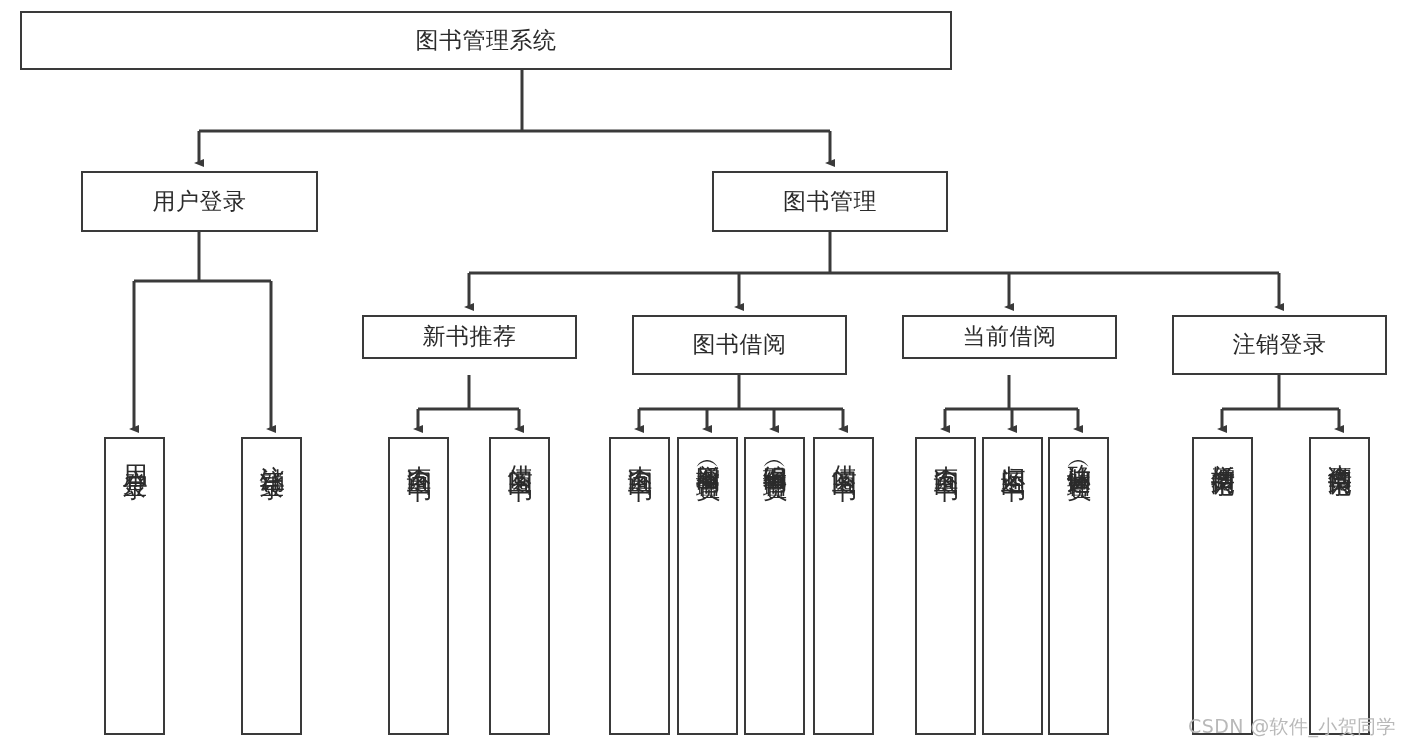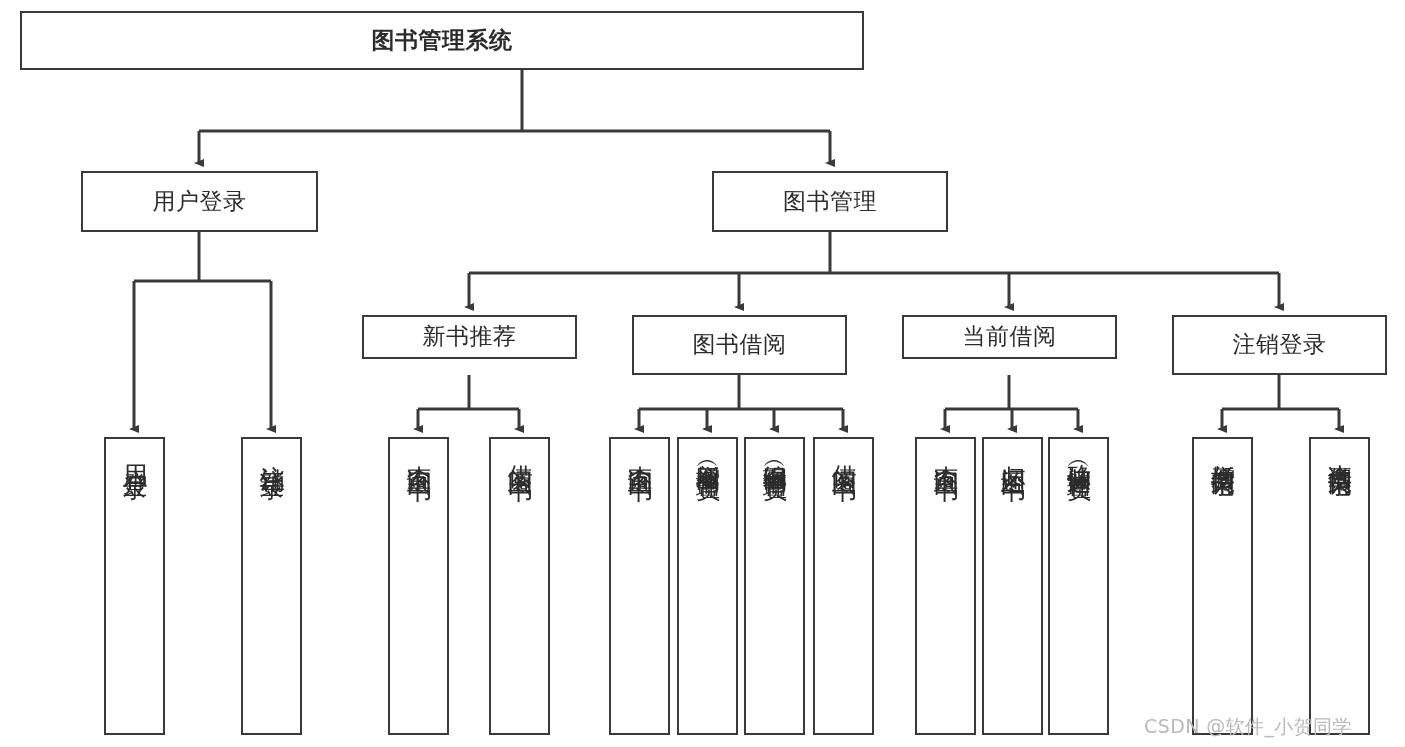--- a/index.html
+++ b/index.html
@@ -60,21 +60,21 @@
     height: auto;
     max-height: 100%;
     margin: 0 auto;
   }
   .node.vertical.long .label {
     letter-spacing: 2px;
     font-size: 24px;
   }
   .watermark {
     position: absolute;
-    left: 1144px;
+    left: 1188px;
     top: 714px;
     font-size: 19px;
     color: #b9b9b9;
     white-space: nowrap;
     z-index: 3;
     letter-spacing: 0.4px;
     text-align: center;
   }
 </style>
 </head>
@@ -125,21 +125,21 @@
       <path d="M1012,409 L1012,429" marker-end="url(#arrow)"></path>
       <path d="M1078,409 L1078,429" marker-end="url(#arrow)"></path>
 
       <path d="M1279,375 L1279,409"></path>
       <path d="M1222,409 L1339,409"></path>
       <path d="M1222,409 L1222,429" marker-end="url(#arrow)"></path>
       <path d="M1339,409 L1339,429" marker-end="url(#arrow)"></path>
     </g>
   </svg>
 
-  <div class="node horizontal" style="left:20px; top:11px; width:844px; height:59px;font-weight:bold;">
+  <div class="node horizontal" style="left:20px; top:11px; width:932px; height:59px;">
     <span class="label">图书管理系统</span>
   </div>
 
   <div class="node horizontal" style="left:81px; top:171px; width:237px; height:61px;">
     <span class="label">用户登录</span>
   </div>
 
   <div class="node horizontal" style="left:712px; top:171px; width:236px; height:61px;">
     <span class="label">图书管理</span>
   </div>

